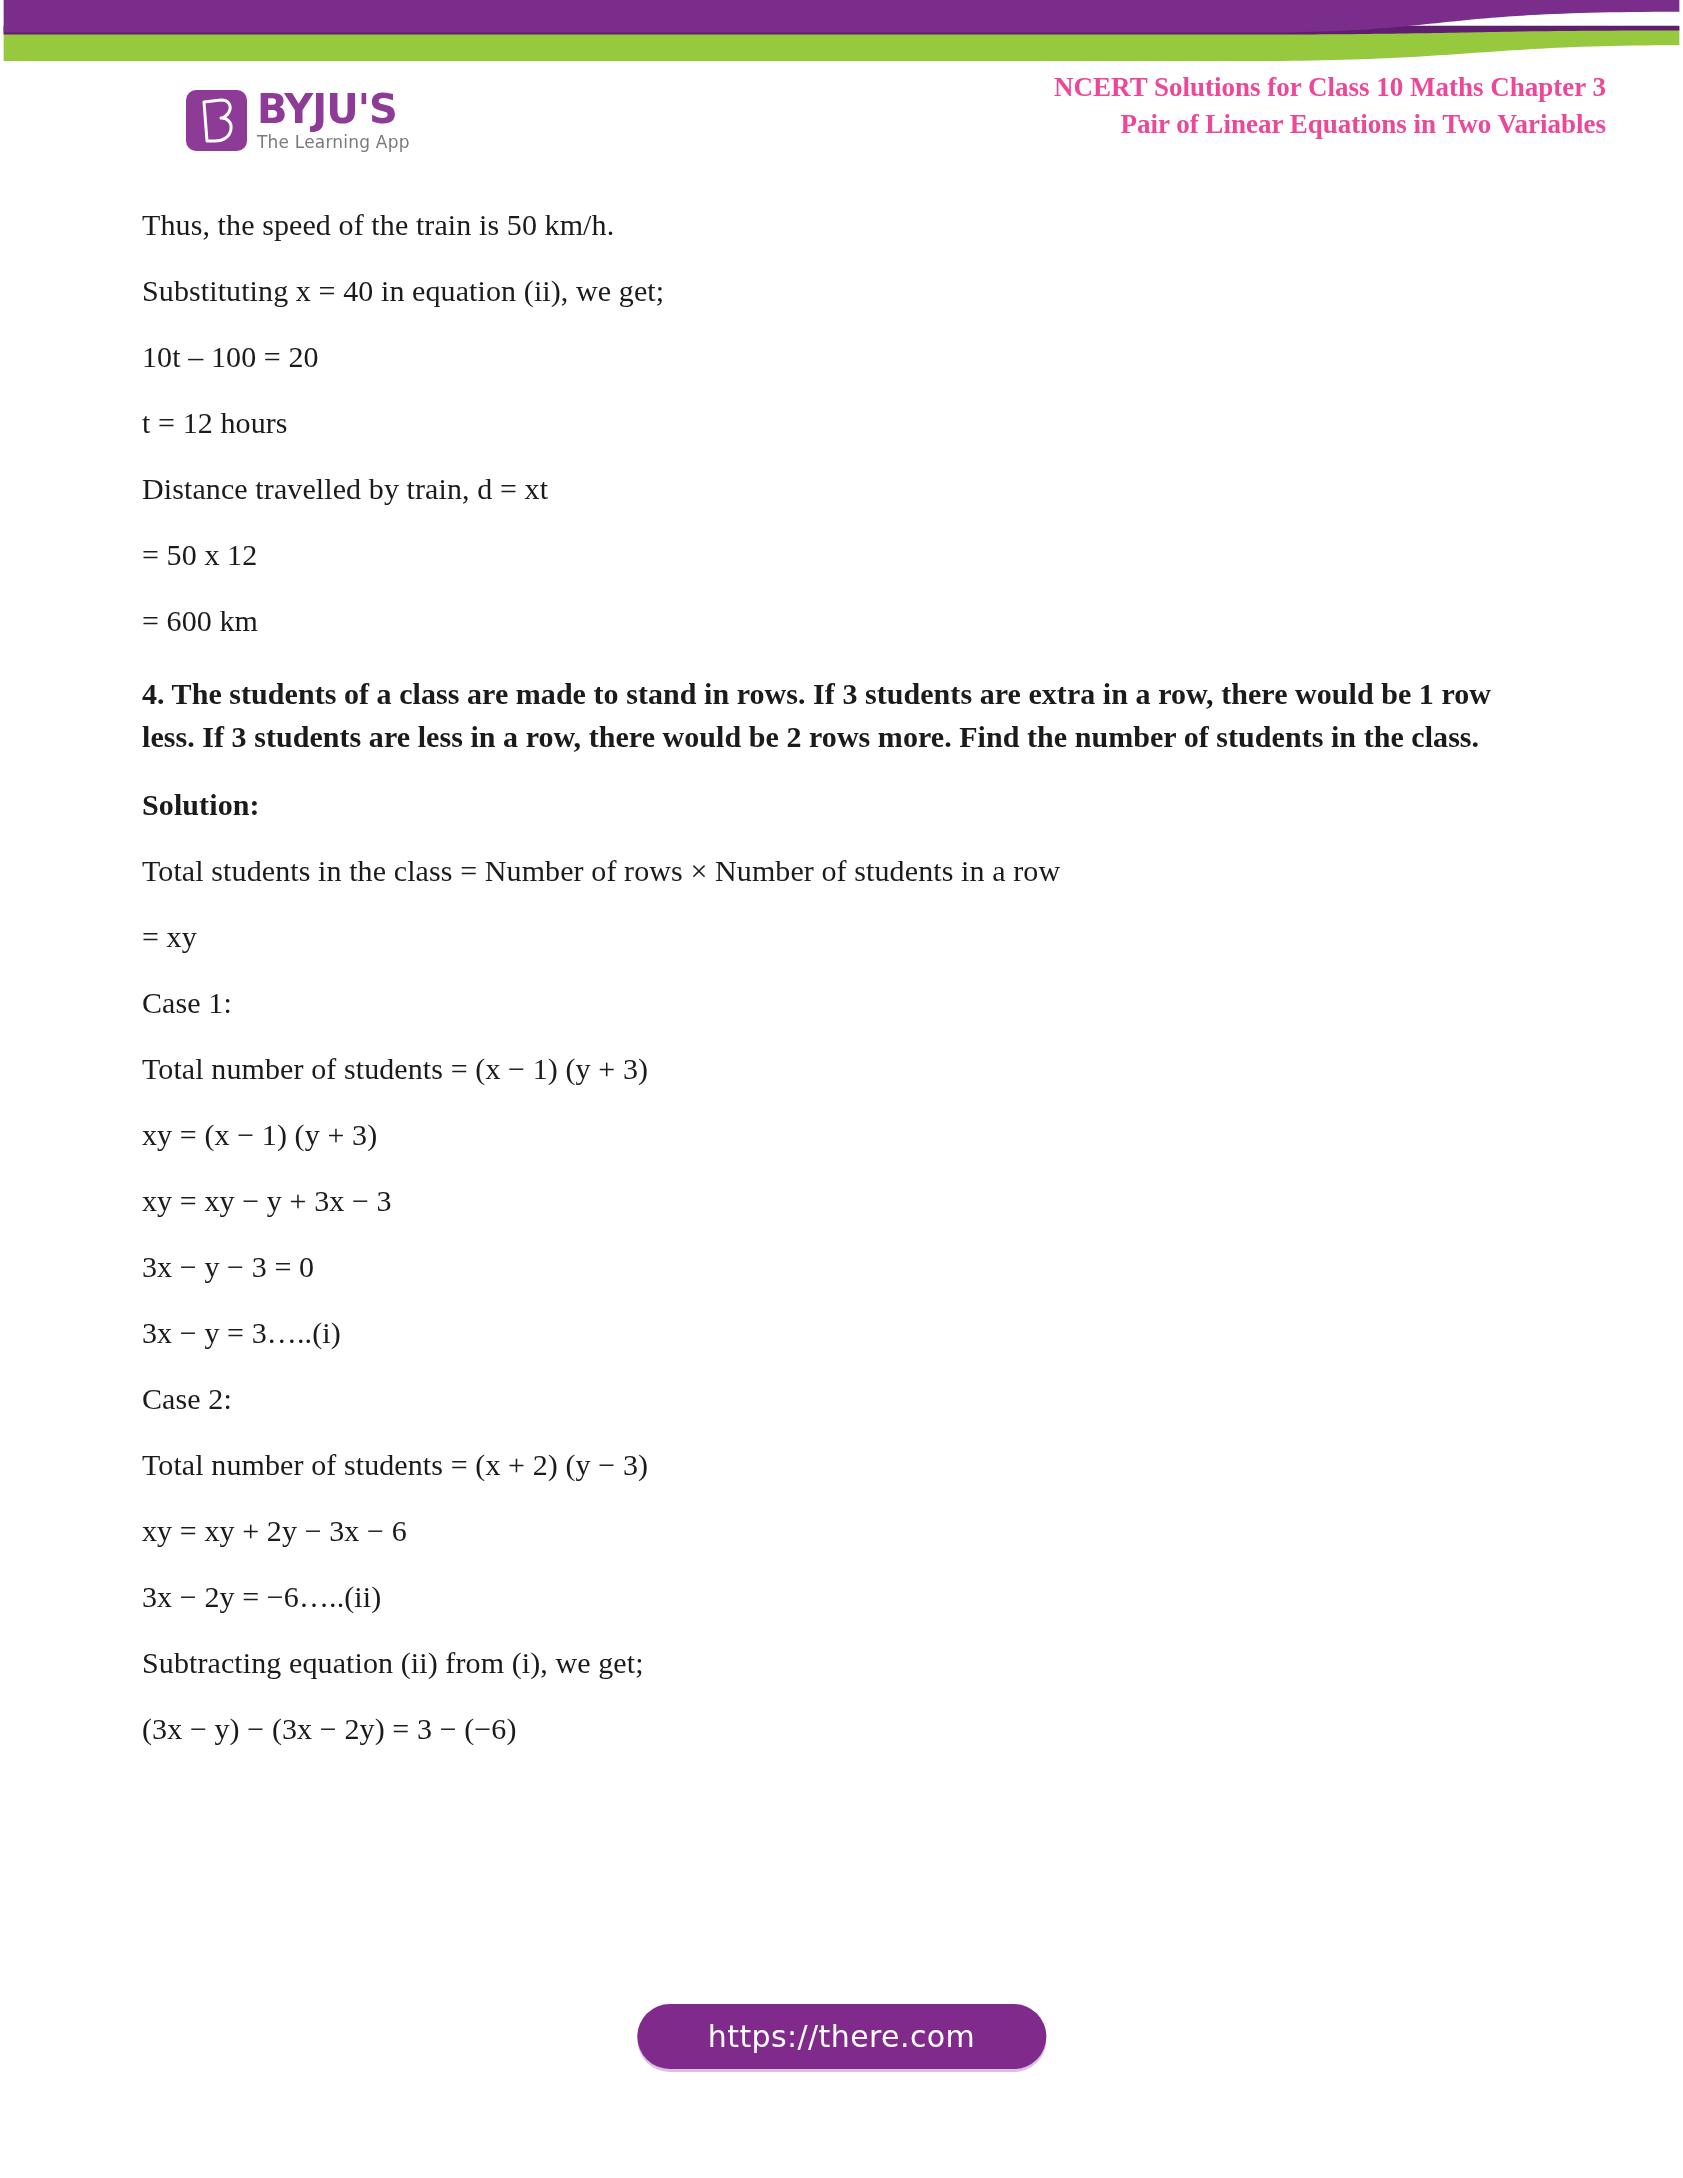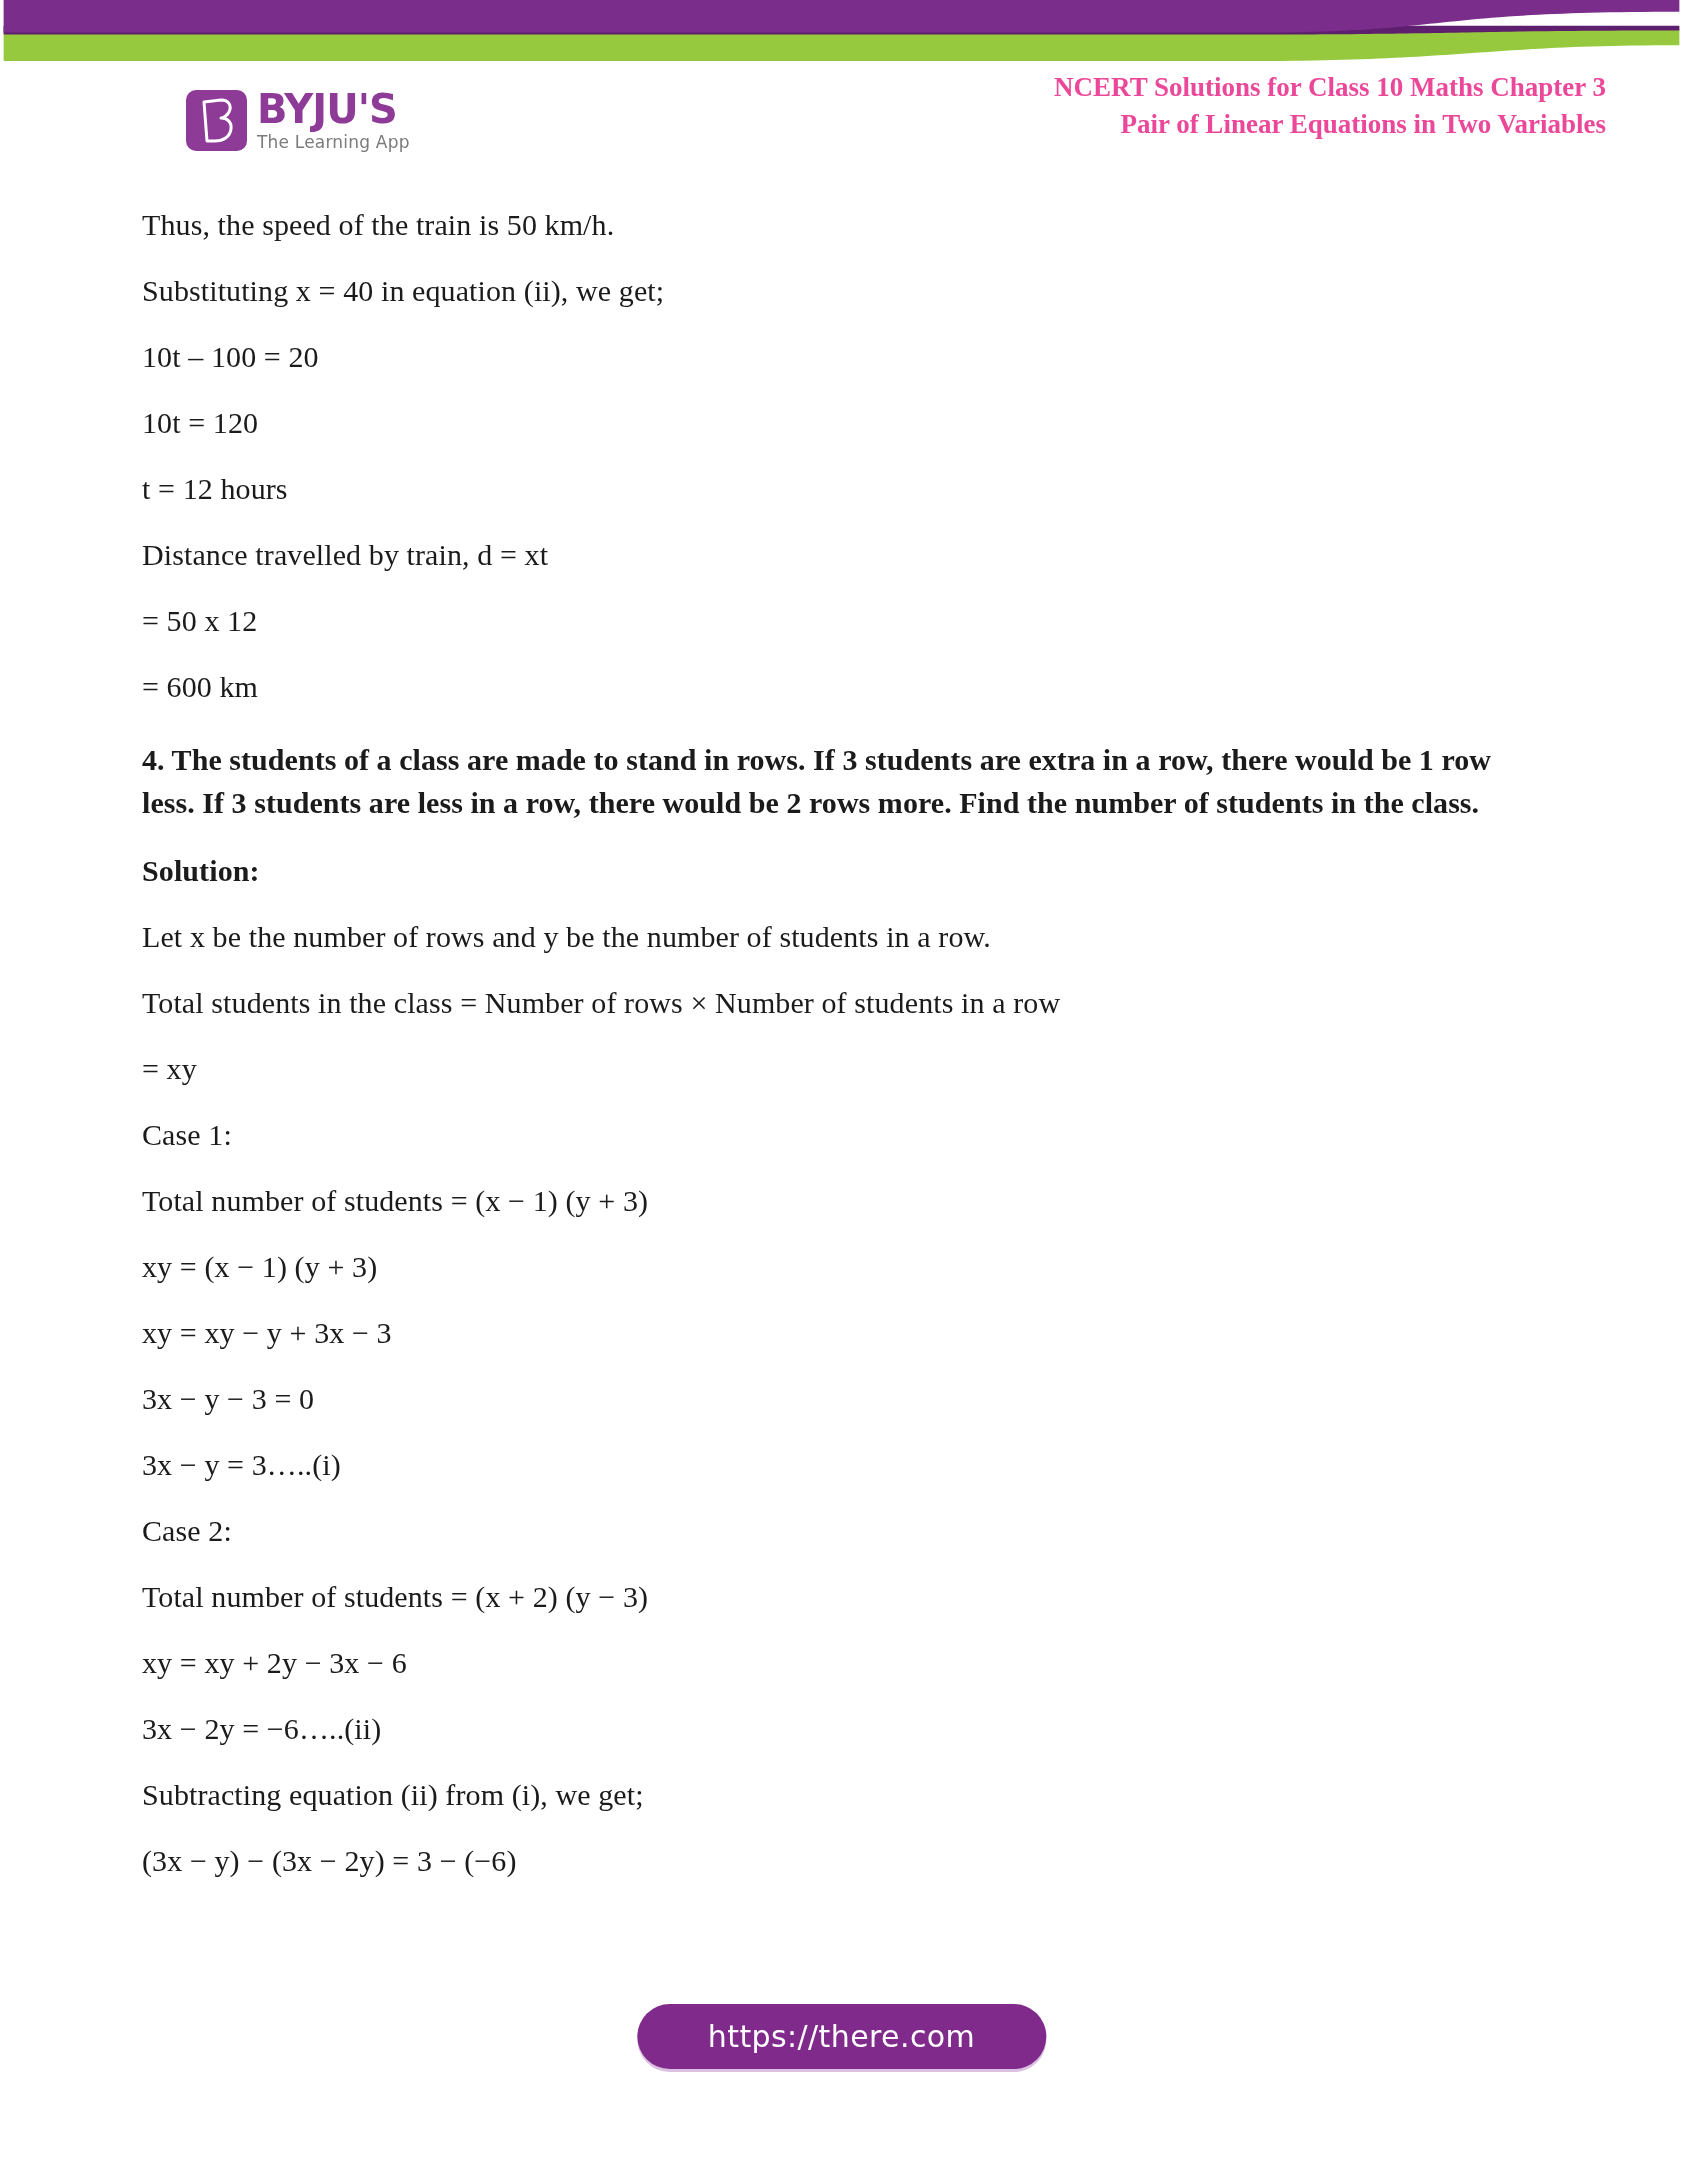--- a/index.html
+++ b/index.html
@@ -166,28 +166,26 @@
 
 <div id="header-title">
   <span class="title-line">NCERT Solutions for Class 10 Maths Chapter 3</span>
   <span class="title-line">Pair of Linear Equations in Two Variables</span>
 </div>
 
 <div id="content">
     <p class="para">Thus, the speed of the train is 50 km/h.</p>
     <p class="para">Substituting x = 40 in equation (ii), we get;</p>
     <p class="para">10t – 100 = 20</p>
-    <p class="para">10t = 120</p>
     <p class="para">t = 12 hours</p>
     <p class="para">Distance travelled by train, d = xt</p>
     <p class="para">= 50 x 12</p>
     <p class="para">= 600 km</p>
     <p class="para bold question">4. The students of a class are made to stand in rows. If 3 students are extra in a row, there would be 1 row less. If 3 students are less in a row, there would be 2 rows more. Find the number of students in the class.</p>
     <p class="para bold">Solution:</p>
-    <p class="para">Let x be the number of rows and y be the number of students in a row.</p>
     <p class="para">Total students in the class = Number of rows × Number of students in a row</p>
     <p class="para">= xy</p>
     <p class="para">Case 1:</p>
     <p class="para">Total number of students = (x − 1) (y + 3)</p>
     <p class="para">xy = (x − 1) (y + 3)</p>
     <p class="para">xy = xy − y + 3x − 3</p>
     <p class="para">3x − y − 3 = 0</p>
     <p class="para">3x − y = 3…..(i)</p>
     <p class="para">Case 2:</p>
     <p class="para">Total number of students = (x + 2) (y − 3)</p>

